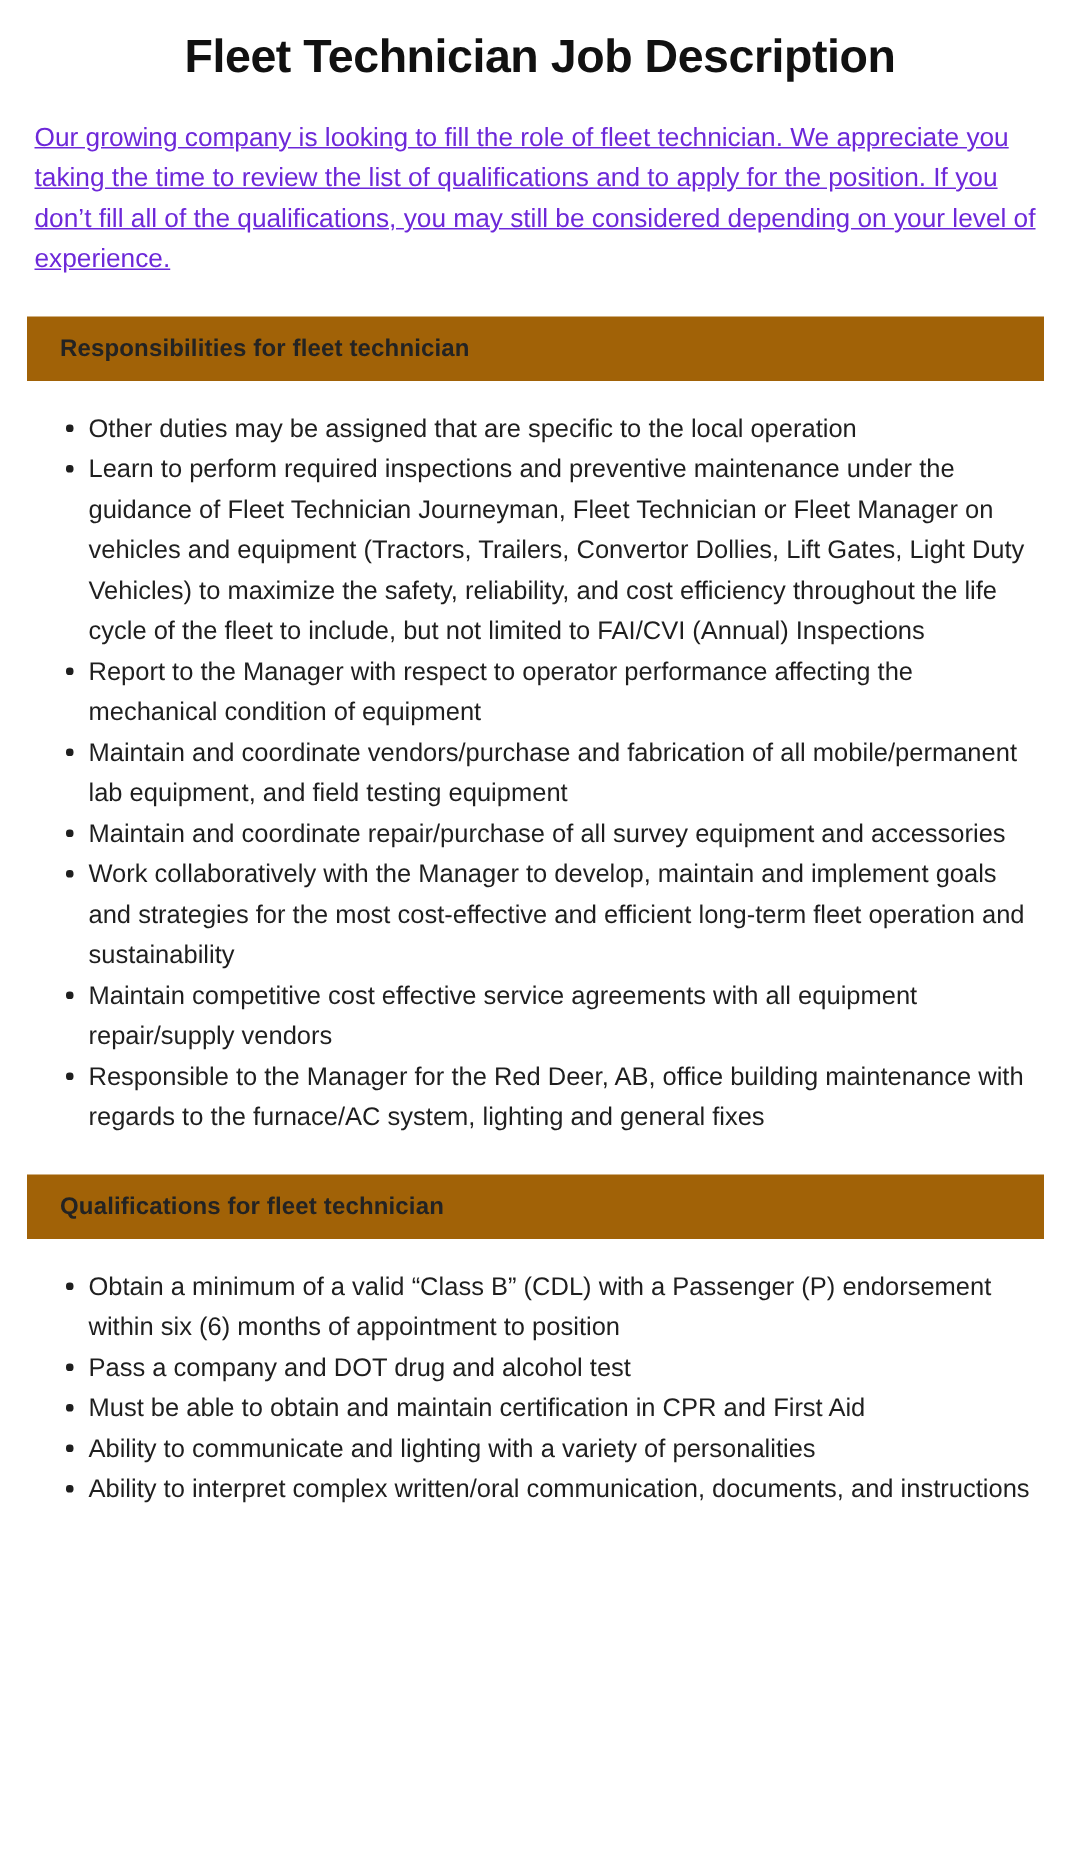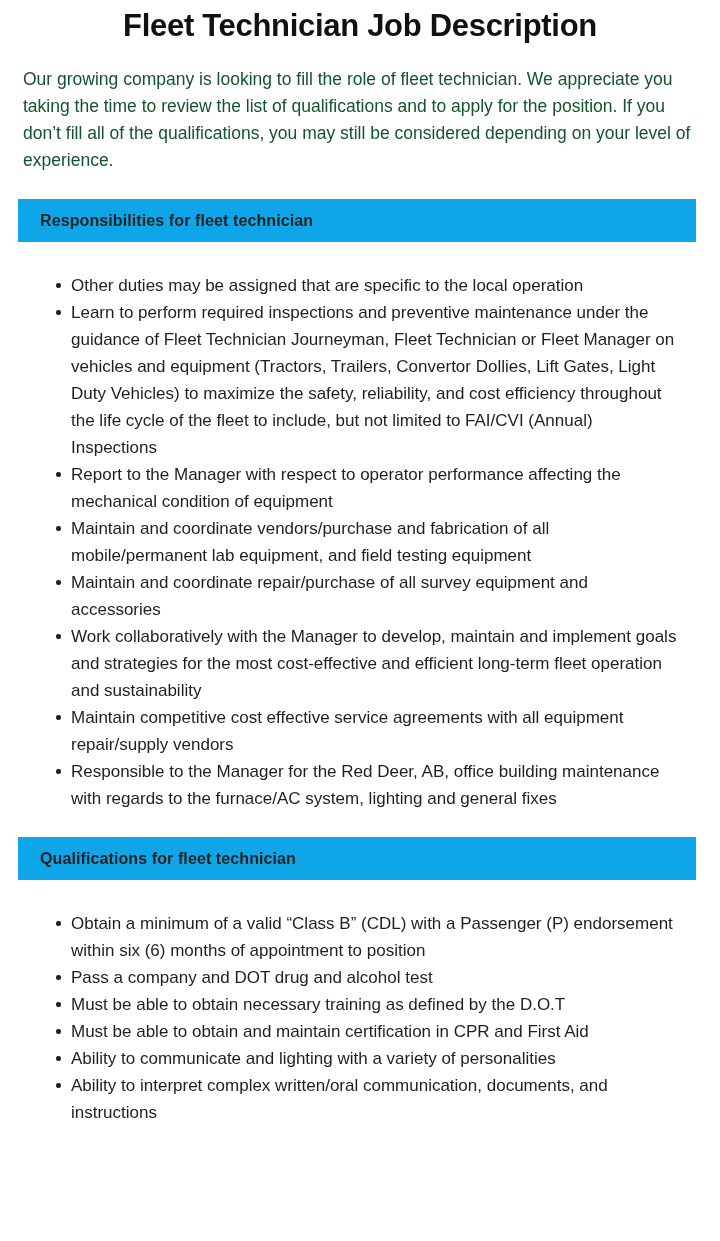--- a/index.html
+++ b/index.html
@@ -19,50 +19,51 @@
     width: 720px;
     padding: 0 0 24px 0;
   }
   .doc-title {
     font-size: 31px;
     font-weight: bold;
     letter-spacing: -0.3px;
     text-align: center;
     color: #111111;
     margin: 0;
-    padding: 6px 20px 0 20px;
+    padding: 18px 20px 0 20px;
     line-height: 40px;
   }
   .intro {
     margin: 0;
     padding: 20px 24px 0 23px;
     font-size: 17.5px;
     line-height: 27px;
-    color: #14532d;
+    color: #6d28d9;
+    text-decoration: underline;
   }
   .section {
     margin-top: 25px;
   }
   .section-header {
     margin: 0 24px 0 18px;
-    background: #0ea5e9;
+    background: #a16207;
     height: 43px;
     display: flex;
     align-items: center;
     padding: 0 16px 0 22px;
   }
   .section-header-text {
     font-size: 16px;
     font-weight: bold;
     color: #232323;
     letter-spacing: 0.1px;
   }
   ul.bullets {
     list-style: none;
-    margin: 12px;
+    margin: 0;
     padding: 18px 26px 0 44px;
   }
   ul.bullets li {
     position: relative;
     padding-left: 15px;
     margin: 0 0 0 0;
     font-size: 17px;
     line-height: 27px;
     color: #1f1f1f;
   }
@@ -102,20 +103,19 @@
     </ul>
   </div>
 
   <div class="section">
     <div class="section-header">
       <span class="section-header-text">Qualifications for fleet technician</span>
     </div>
     <ul class="bullets">
       <li>Obtain a minimum of a valid “Class B” (CDL) with a Passenger (P) endorsement within six (6) months of appointment to position</li>
       <li>Pass a company and DOT drug and alcohol test</li>
-      <li>Must be able to obtain necessary training as defined by the D.O.T</li>
       <li>Must be able to obtain and maintain certification in CPR and First Aid</li>
       <li>Ability to communicate and lighting with a variety of personalities</li>
       <li>Ability to interpret complex written/oral communication, documents, and instructions</li>
     </ul>
   </div>
 
 </div>
 
 </body></html>

